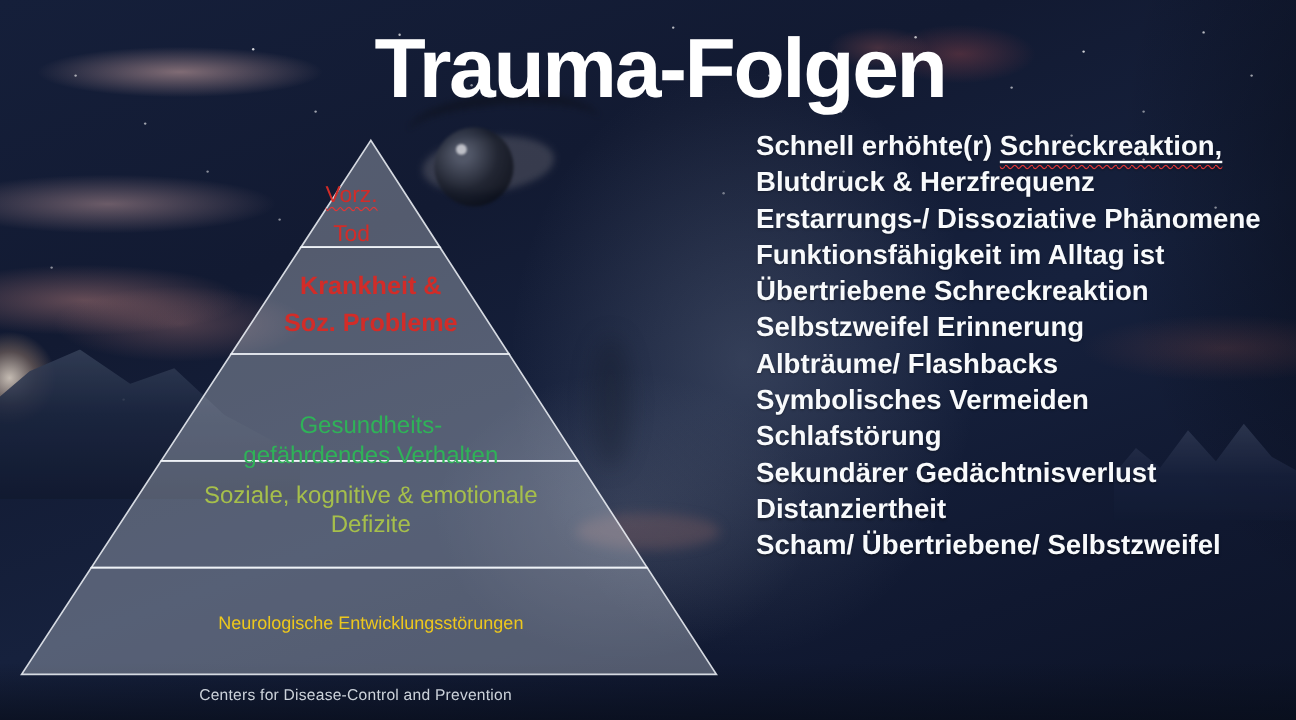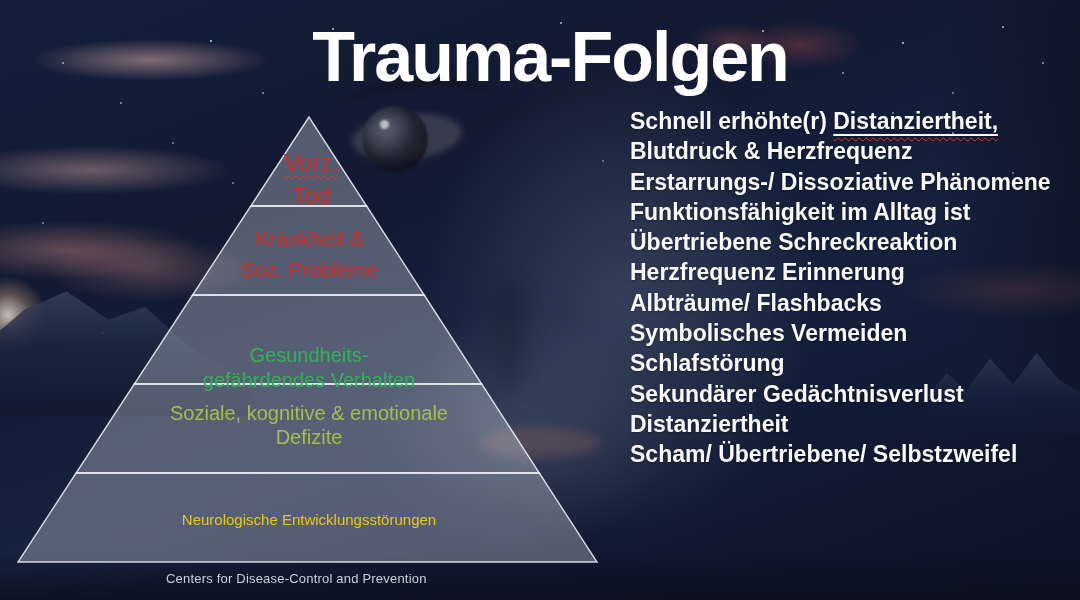--- a/index.html
+++ b/index.html
@@ -74,22 +74,22 @@
   .title {
     position:absolute; left:300px; top:22px; width:500px;
     text-align:center; color:#ffffff; font-size:70px; font-weight:bold;
     letter-spacing:-2px; line-height:70px; white-space:nowrap;
   }
   .pyramid-svg { position:absolute; left:0; top:0; }
   .pyramid-svg polygon { fill: rgba(224,230,238,0.32); stroke: rgba(242,246,250,0.85); stroke-width:1.4; }
 
   .tier-label { position:absolute; text-align:center; font-weight:normal; }
   .tier-label span { display:block; }
-  .t1 { left:211px; top:146px; width:200px; font-size:24px; line-height:33px; }
-  .t2 { left:209px; top:223px; width:200px; font-size:21px; line-height:31px; }
+  .t1 { left:193px; top:146px; width:200px; font-size:19px; line-height:33px; }
+  .t2 { left:209px; top:223px; width:200px; font-size:21px; line-height:31px;font-weight:bold; }
   .t3 { left:159px; top:315px; width:300px; font-size:20px; line-height:25px;margin-top:28px; }
   .t4 { left:109px; top:401px; width:400px; font-size:20px; line-height:24px; }
   .t5 { left:59px;  top:508px; width:500px; font-size:15px; line-height:23px; }
 
   .right-list {
     position:absolute; left:630px; top:106px; width:446px;
     color:#f8fafc; font-size:23px; font-weight:bold; line-height:30.3px;
     text-shadow: 0 1px 2px rgba(0,0,0,0.35);
   }
   .sym-line { white-space:nowrap; }
@@ -147,26 +147,26 @@
     <div class="tier-label t4" style="color: rgb(166, 191, 75);">
         <span>Soziale, kognitive &amp; emotionale</span>
         <span>Defizite</span>
       </div>
     <div class="tier-label t5" style="color: rgb(237, 199, 29);">
         <span>Neurologische Entwicklungsstörungen</span>
       </div>
   </div>
 
   <div class="right-list">
-      <div class="sym-line"><span>Schnell erhöhte(r) </span><span class="uline"><span class="spell">Distanziertheit,</span></span></div>
+      <div class="sym-line"><span>Schnell erhöhte(r) </span><span class="uline"><span class="spell">Schreckreaktion,</span></span></div>
       <div class="sym-line"><span>Blutdruck &amp; Herzfrequenz</span></div>
       <div class="sym-line"><span>Erstarrungs-/ Dissoziative Phänomene</span></div>
       <div class="sym-line"><span>Funktionsfähigkeit im Alltag ist</span></div>
       <div class="sym-line"><span>Übertriebene Schreckreaktion</span></div>
-      <div class="sym-line"><span>Herzfrequenz Erinnerung</span></div>
+      <div class="sym-line"><span>Selbstzweifel Erinnerung</span></div>
       <div class="sym-line"><span>Albträume/ Flashbacks</span></div>
       <div class="sym-line"><span>Symbolisches Vermeiden</span></div>
       <div class="sym-line"><span>Schlafstörung</span></div>
       <div class="sym-line"><span>Sekundärer Gedächtnisverlust</span></div>
       <div class="sym-line"><span>Distanziertheit</span></div>
       <div class="sym-line"><span>Scham/ Übertriebene/ Selbstzweifel</span></div>
     </div>
 
   <div class="caption">Centers for Disease-Control and Prevention</div>
 

